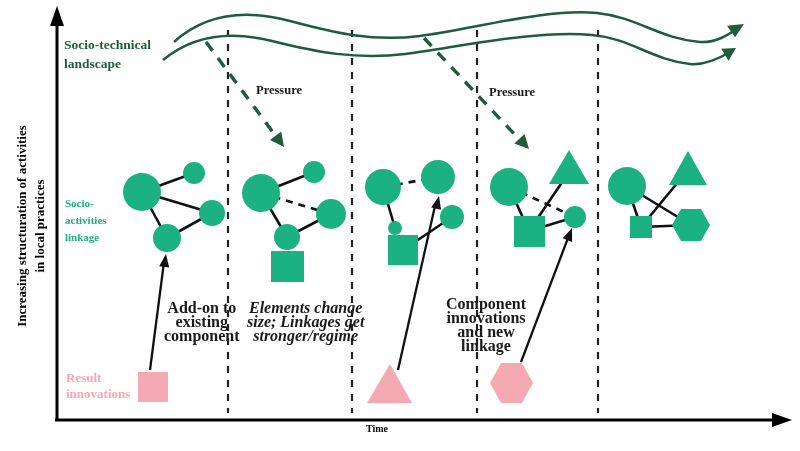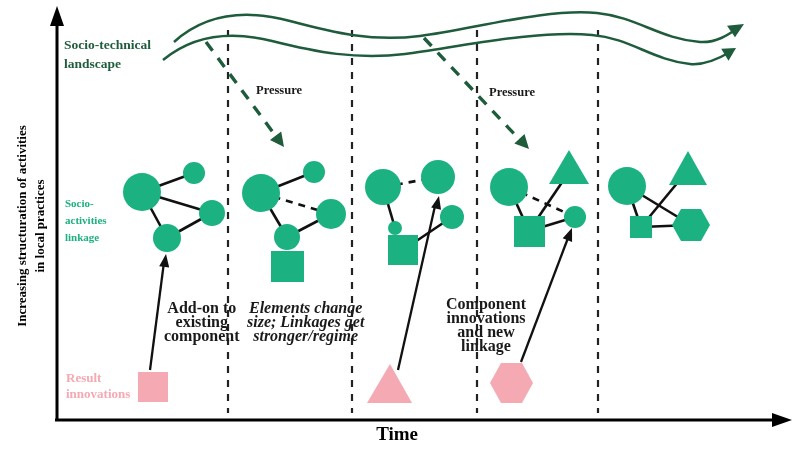--- a/index.html
+++ b/index.html
@@ -27,21 +27,21 @@
   .innov-arrow{stroke:#111;stroke-width:2.3;fill:none;}
   .innov-head{fill:#111;stroke:none;}
   .lbl{position:absolute;white-space:nowrap;}
   .lbl-landscape{left:64px;top:35px;font-size:13.5px;line-height:19px;color:var(--landscape-green);}
   .lbl-regime{left:65px;top:195px;font-size:11px;line-height:17px;color:var(--regime-green);}
   .lbl-niche{left:66px;top:370px;font-size:13px;line-height:16px;color:var(--niche-pink);}
   .lbl-ylabel{
     left:-128px;top:207px;width:320px;height:38px;text-align:center;
     font-size:13px;line-height:18px;transform:rotate(-90deg);color:#000;
   }
-  .lbl-time{left:358px;top:423px;width:60px;text-align:right;font-size:19px;color:#000;}
+  .lbl-time{left:366px;top:423px;width:60px;text-align:left;font-size:10px;color:#000;}
   .lbl-pressure1{left:256px;top:83px;font-size:12.5px;}
   .lbl-pressure2{left:489px;top:85px;font-size:12.5px;}
   .caption{position:absolute;font-size:16px;line-height:14px;text-align:center;}
   .cap1{left:164px;top:301px;}
   .cap2{left:247px;top:301px;font-style:italic;}
   .cap4{left:446px;top:297px;}
   .cap5{left:636px;top:297px;}
 </style>
 </head>
 <body>

